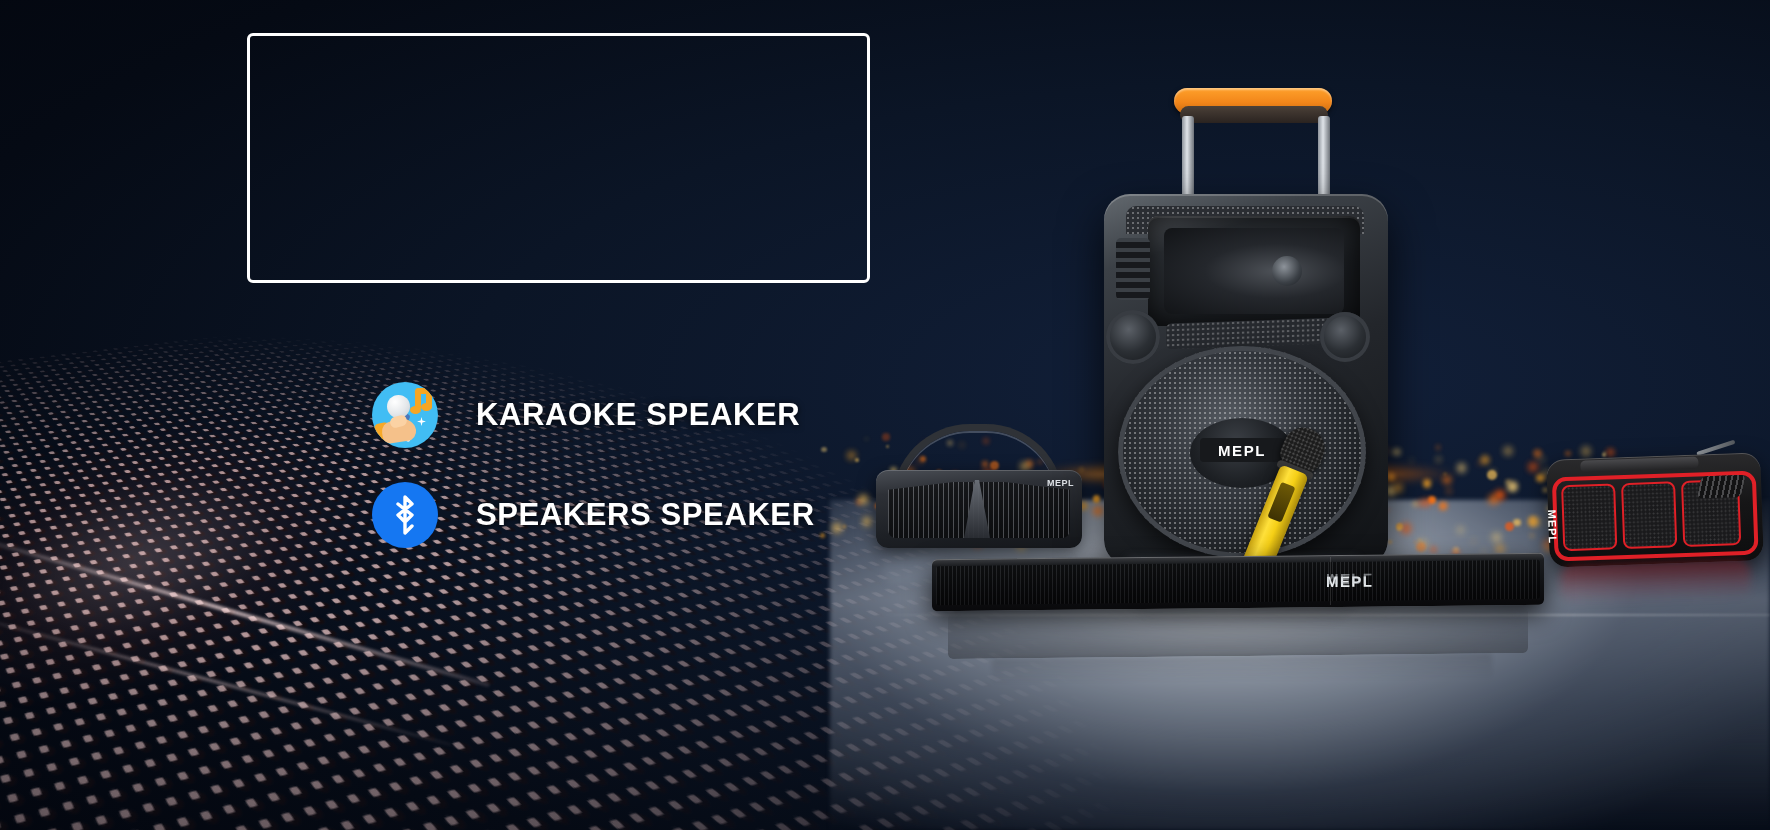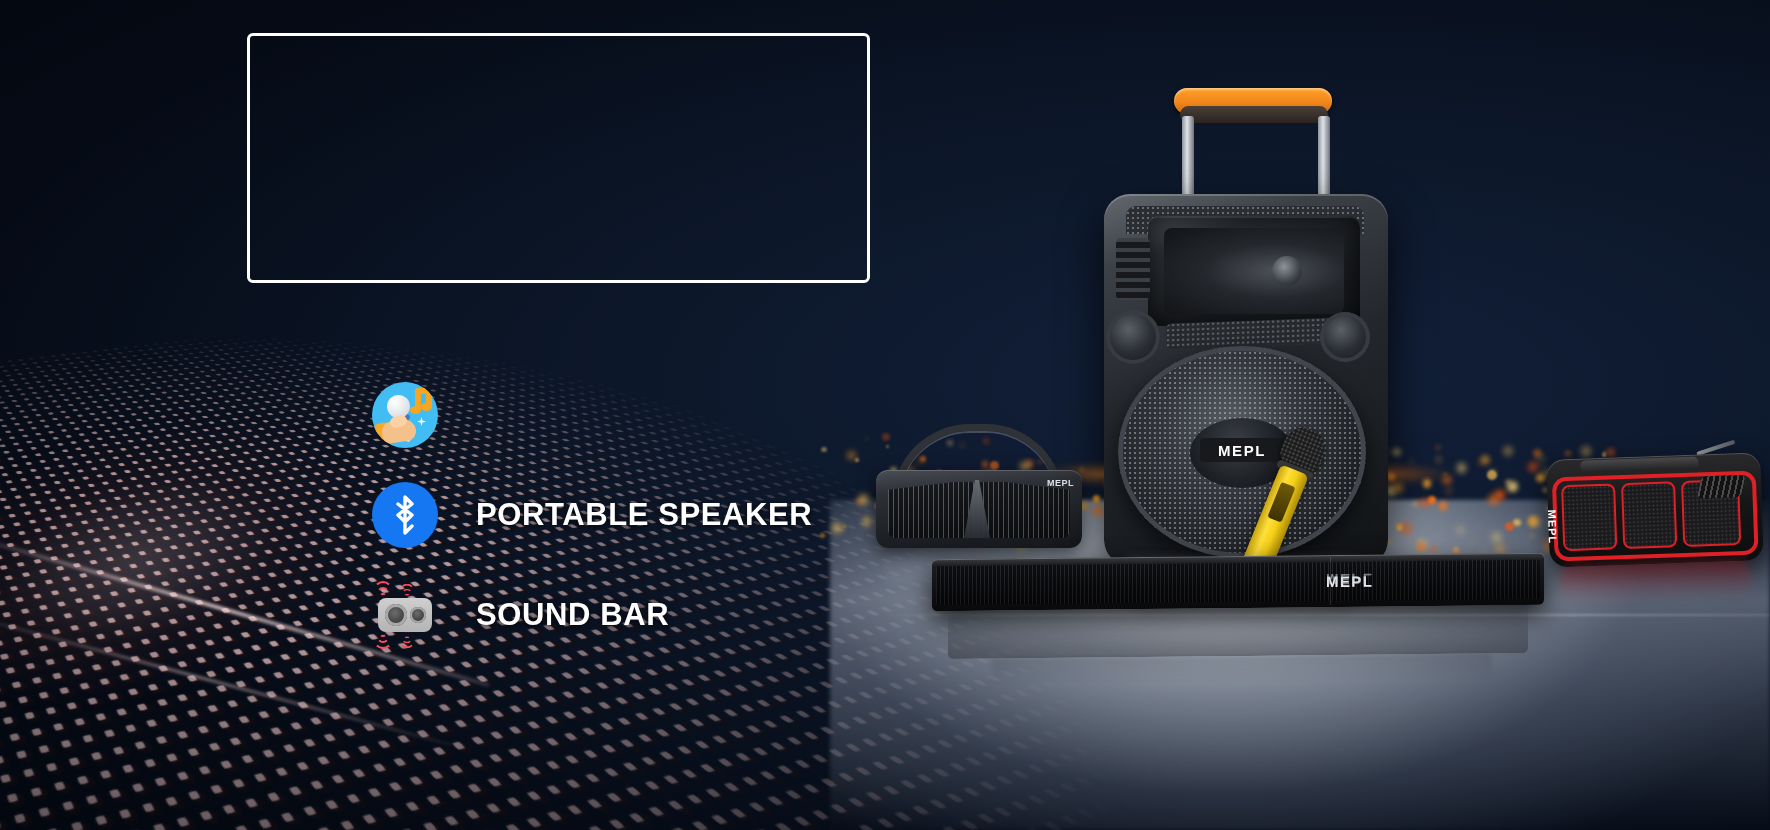--- a/index.html
+++ b/index.html
@@ -462,61 +462,34 @@
         <span class="k-noteh1"></span>
           <span class="k-noteh2"></span>
         <span class="k-mic-tip"></span>
           <span class="k-mic-body"></span>
           <span class="k-mic-head"></span>
         <span class="k-cuff"></span>
           <span class="k-hand"></span>
           <span class="k-thumb"></span>
         <span class="k-spark"></span>
       </div>
+      <div class="f-label">KARAOKE SPEAKER</div>
     </div>
 
     <div class="feature">
       <div class="f-icon ic-bt">
         <div class="bt-glyph">
           <svg width="36" height="44" viewBox="0 0 36 44" aria-hidden="true">
             <path d="M11 11 L25 22 L18 29 L18 4 L25 11 L11 22 L18 29 L18 40 L25 33" fill="none" stroke="#ffffff" stroke-width="3.4" stroke-linecap="round" stroke-linejoin="round"></path>
           </svg>
         </div>
       </div>
-      <div class="f-label">PORTABLE SPEAKER</div>
-    </div>
-
-    <div class="feature">
-      <div class="f-icon ic-sb">
-        <span class="wave w-tl">
-            <b></b>
-            <b></b>
-            <b></b>
-          </span>
-        <span class="wave w-tr">
-            <b></b>
-            <b></b>
-            <b></b>
-          </span>
-        <span class="sb-box"></span>
-        <span class="sb-cone1"></span>
-        <span class="sb-cone2"></span>
-        <span class="wave w-bl">
-            <b></b>
-            <b></b>
-            <b></b>
-          </span>
-        <span class="wave w-br">
-            <b></b>
-            <b></b>
-            <b></b>
-          </span>
-      </div>
-      <div class="f-label">SOUND BAR</div>
-    </div>
+      <div class="f-label">SPEAKERS SPEAKER</div>
+    </div>
+
 
   </div>
 
   <div class="products">
 
     <div class="sp-grey">
       <span class="gh-handle"></span>
       <span class="gh-body"></span>
       <span class="gh-mesh"></span>
       <span class="gh-v"></span>

